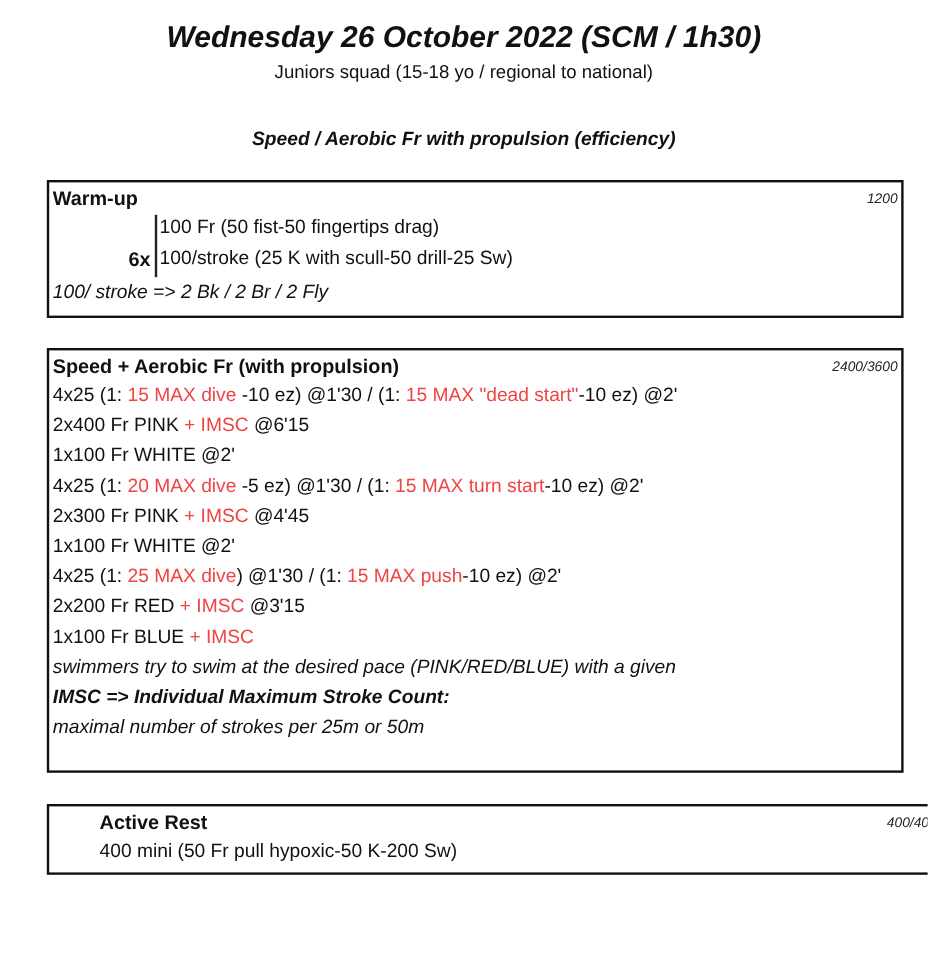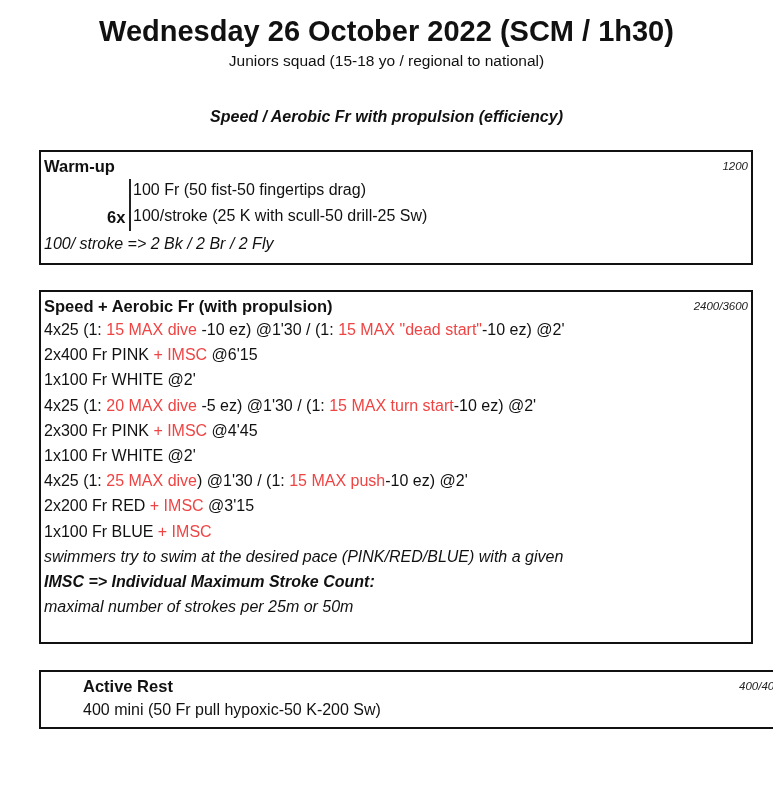--- a/index.html
+++ b/index.html
@@ -1,19 +1,19 @@
 <!DOCTYPE html>
 <html><head>
 <meta charset="utf-8">
 <style>
   html, body { margin:0; padding:0; background:#ffffff; }
   body { width:773px; height:801px; position:relative; overflow:hidden;
          font-family:"Liberation Sans", sans-serif; color:#111; }
   .title { position:absolute; left:0; width:773px; top:14px; text-align:center;
-           font-weight:bold; font-size:29px; letter-spacing:0px; line-height:34px; }
+           font-weight:bold; font-size:25px; letter-spacing:0px; line-height:34px;font-style:italic; }
   .subtitle { position:absolute; left:0; width:773px; top:51px; text-align:center;
               font-size:15.5px; line-height:20px; }
   .theme { position:absolute; left:0; width:773px; top:106px; text-align:center;
            font-weight:bold; font-style:italic; font-size:16px; line-height:22px; }
   .box { position:absolute; left:39px; width:710px; border:2px solid #111; box-sizing:content-box; }
   .box-head { position:relative; height:25px; }
   .box-title { position:absolute; left:3px; top:3px; font-weight:bold; font-size:16.5px; line-height:22px; }
   .box-dist { position:absolute; right:3px; top:6px; font-style:italic; font-size:11.5px; line-height:16px; color:#222; }
   .line { font-size:16px; line-height:25.2px; padding-left:3px; white-space:nowrap; }
   .red { color:#ef4444; }

